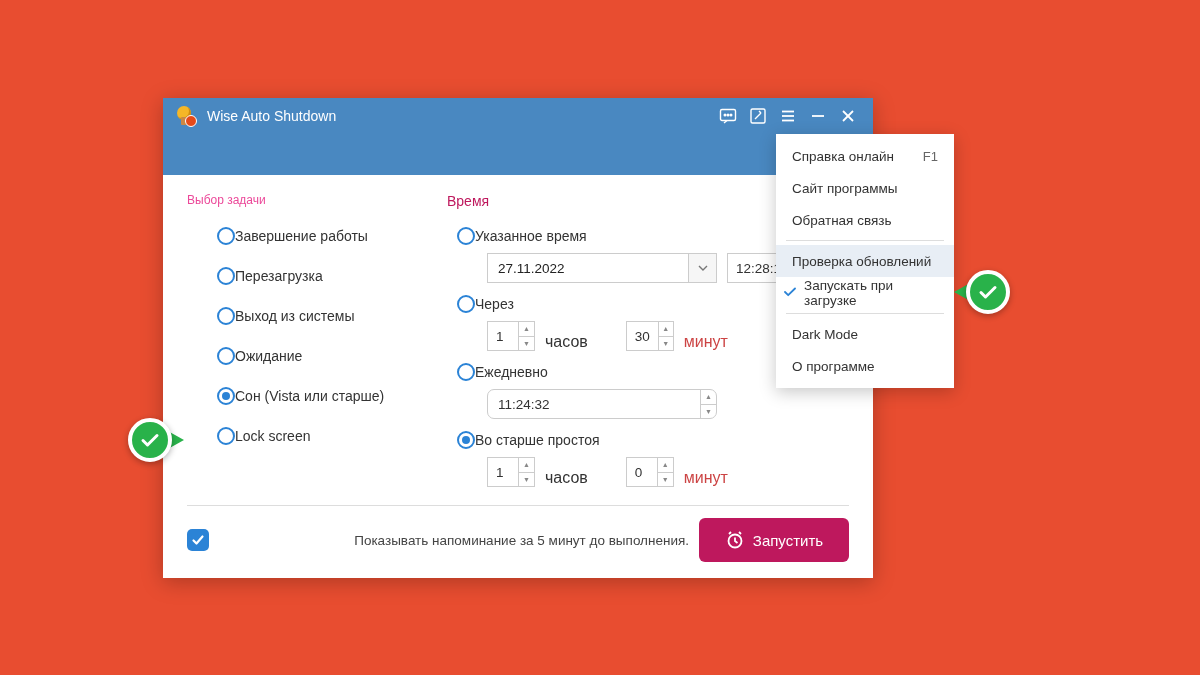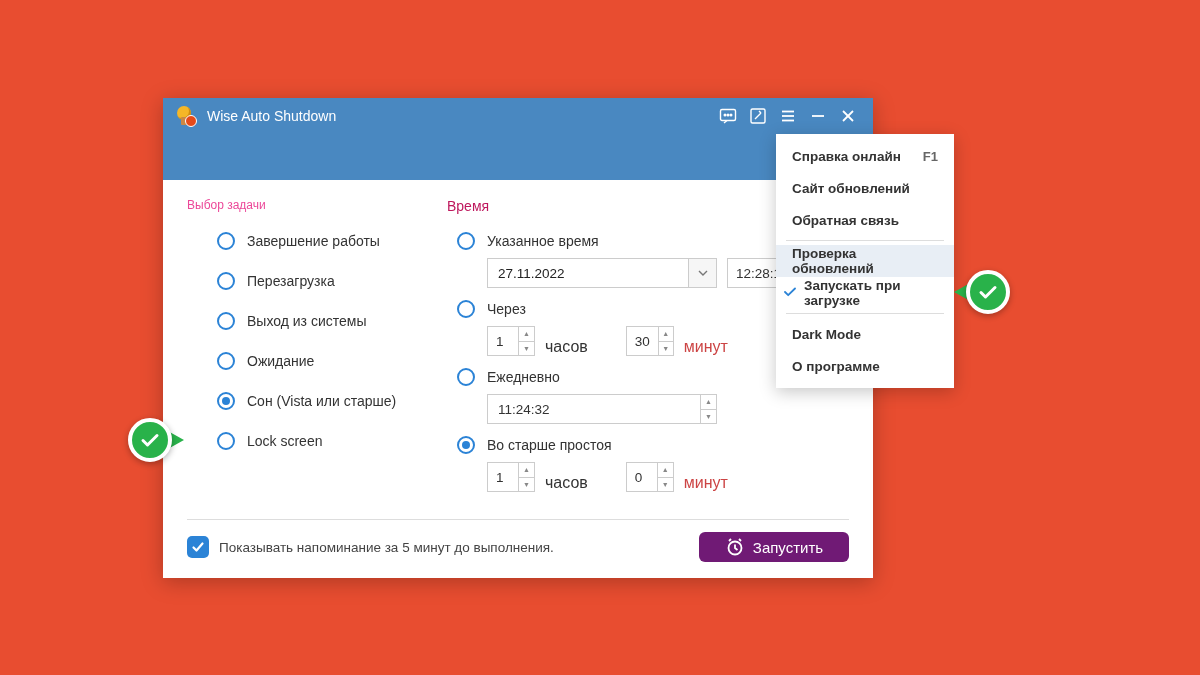--- a/index.html
+++ b/index.html
@@ -83,21 +83,21 @@
     display:flex; margin-bottom: 18px;
   }
   .headers .h1 { width: 260px; font-size:12px; font-weight:400; color:#ec4899; }
   .headers .h2 { flex:1; font-size:14px; font-weight:400; color:#be185d; }
   .headers .datetime { font-size:14px; color:#3176bf; font-weight:500; }
   .cols { display:flex; flex:1; }
   .taskcol { width:260px; padding-left: 30px; display:flex; flex-direction:column; gap:22px; }
   .timecol { flex:1; padding-left: 10px; display:flex; flex-direction:column; }
 
   .radio {
-    display:flex; align-items:center; gap:12px; cursor:pointer;
+    display:flex; align-items:center; cursor:pointer;
   }
   .radio .circ {
     width:18px; height:18px; border-radius:50%;
     border:2px solid #2b83d6;
     display:flex; align-items:center; justify-content:center;
     flex-shrink:0;
   }
   .radio.checked .circ::after {
     content:""; width:8px; height:8px; border-radius:50%;
     background:#2b83d6;
@@ -127,59 +127,58 @@
   }
   .spinner div {
     flex:1; display:flex; align-items:center; justify-content:center;
     font-size:7px; color:#888; cursor:pointer; line-height:1;
   }
   .spinner div:first-child { border-bottom:1px solid #ccc; }
   .num-picker { width:48px; }
   .num-picker .val { flex:1; padding:0 8px; font-size:13.5px; text-align:left; }
   .unit { font-size:16px; color:#333; }
   .unit.dim { color:#c44; }
-  .daily-time { width:230px; }
+  .daily-time { width:230px;border-radius:7px; }
   .daily-time .val { flex:1; padding:0 10px; font-size:13.5px; }
 
   .divider { height:1px; background:#ddd; margin: 6px 0 12px 0; }
 
   .footer {
     display:flex; align-items:center; gap:10px;
   }
   .checkbox {
     width:22px; height:22px; border-radius:5px;
     background:#2b83d6; display:flex; align-items:center; justify-content:center;
     cursor:pointer; flex-shrink:0;
   }
   .checkbox svg { display:block; }
-  .footer .txt { font-size:13.5px; color:#444; flex:1; }
+  .footer .txt { font-size:13.5px; color:#444; flex:1;text-align:right; }
   .start-btn {
-    height:30px; min-width:150px; padding: 0 20px;
-    background:#701a75; color:#fff; border-radius:6px;
+    height:44px; min-width:150px; padding: 0 20px;
+    background:#be185d; color:#fff; border-radius:6px;
     display:flex; align-items:center; justify-content:center; gap:8px;
     font-size:15px; cursor:pointer;
   }
   .start-btn .clock-icon { display:flex; }
 
   
   .dropdown {
     position:absolute;
     left:776px; top:134px;
     width:178px;
     background:#fff;
     box-shadow: 0 4px 16px rgba(0,0,0,0.22);
     padding: 6px 0;
     z-index: 10;
   }
   .mitem {
     height:32px; padding:0 16px;
     display:flex; align-items:center;
     font-size:13.5px; color:#333; cursor:pointer;
     position:relative;
-    font-weight:bold;
   }
   .mitem.highlight { background:#e8eef5; }
   .mitem .kb { margin-left:auto; color:#666; font-size:13px;text-align:right; }
   .mitem .chk {
     position:absolute; left:8px;
     color:#2b83d6; font-size:12px;
   }
   .mitem.with-check { padding-left:28px; }
   .mitem .sub-arrow { margin-left:auto; color:#888; }
   .msep { height:1px; background:#ddd; margin:4px 10px; }
@@ -427,21 +426,21 @@
     </div>
   </div>
 </div>
 
 <div class="dropdown">
   <div class="mitem">
     <span>Справка онлайн</span>
     <span class="kb">F1</span>
   </div>
   <div class="mitem">
-    <span>Сайт обновлений</span>
+    <span>Сайт программы</span>
   </div>
   <div class="mitem">
     <span>Обратная связь</span>
   </div>
   <div class="msep"></div>
   <div class="mitem highlight">
     <span>Проверка обновлений</span>
   </div>
   <div class="mitem with-check">
     <span class="chk">

